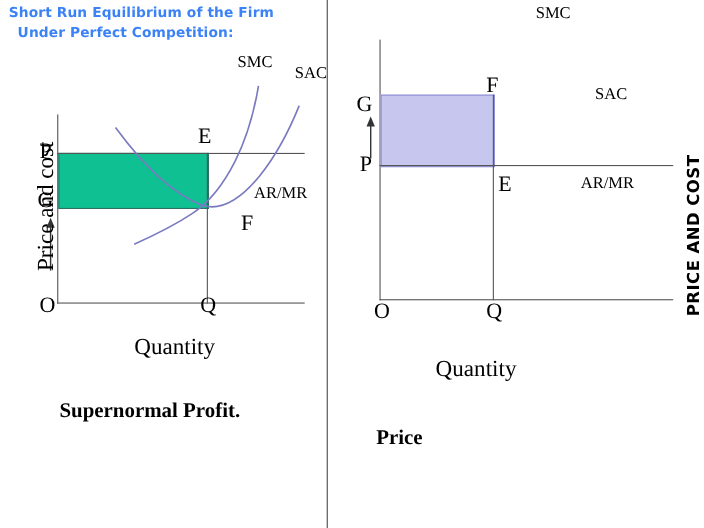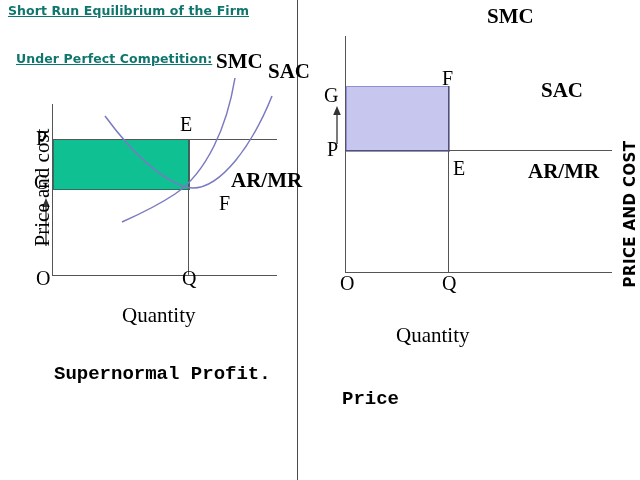--- a/index.html
+++ b/index.html
@@ -15,49 +15,48 @@
     overflow: hidden;
     font-family: "Liberation Serif", serif;
   }
   .abs { position: absolute; }
 
   
   .title-line {
     font-family: "DejaVu Sans", sans-serif;
     font-weight: bold;
     font-size: 12.5px;
-    color: #0f766e;
+    color: #3b82f6;
     white-space: nowrap;
     letter-spacing: 0.1px;
-    text-decoration: underline;
   }
   #title-1 { left: 8px;  top: 3px; }
-  #title-2 { left: 16px; top: 22px; margin-top: 29px; }
+  #title-2 { left: 16px; top: 22px; }
 
   
   #panel-divider {
     left: 297px;
     top: 0px;
     width: 1px;
     height: 480px;
     background: #4a4a4a;
   }
 
   
   .lbl {
     font-family: "Liberation Serif", serif;
     font-size: 20px;
     color: #000000;
     white-space: nowrap;
     line-height: 1;
   }
-  .lbl-curve { font-size: 21px; font-weight: bold; }
+  .lbl-curve { font-size: 15px; }
 
   .caption-bold {
-    font-family: Liberation Mono, monospace;
+    font-family: Liberation Serif, serif;
     font-weight: bold;
     font-size: 19px;
     color: #000000;
     white-space: nowrap;
   }
 
   
   .axis-v, .axis-h, .drop-line {
     background: #555555;
   }

